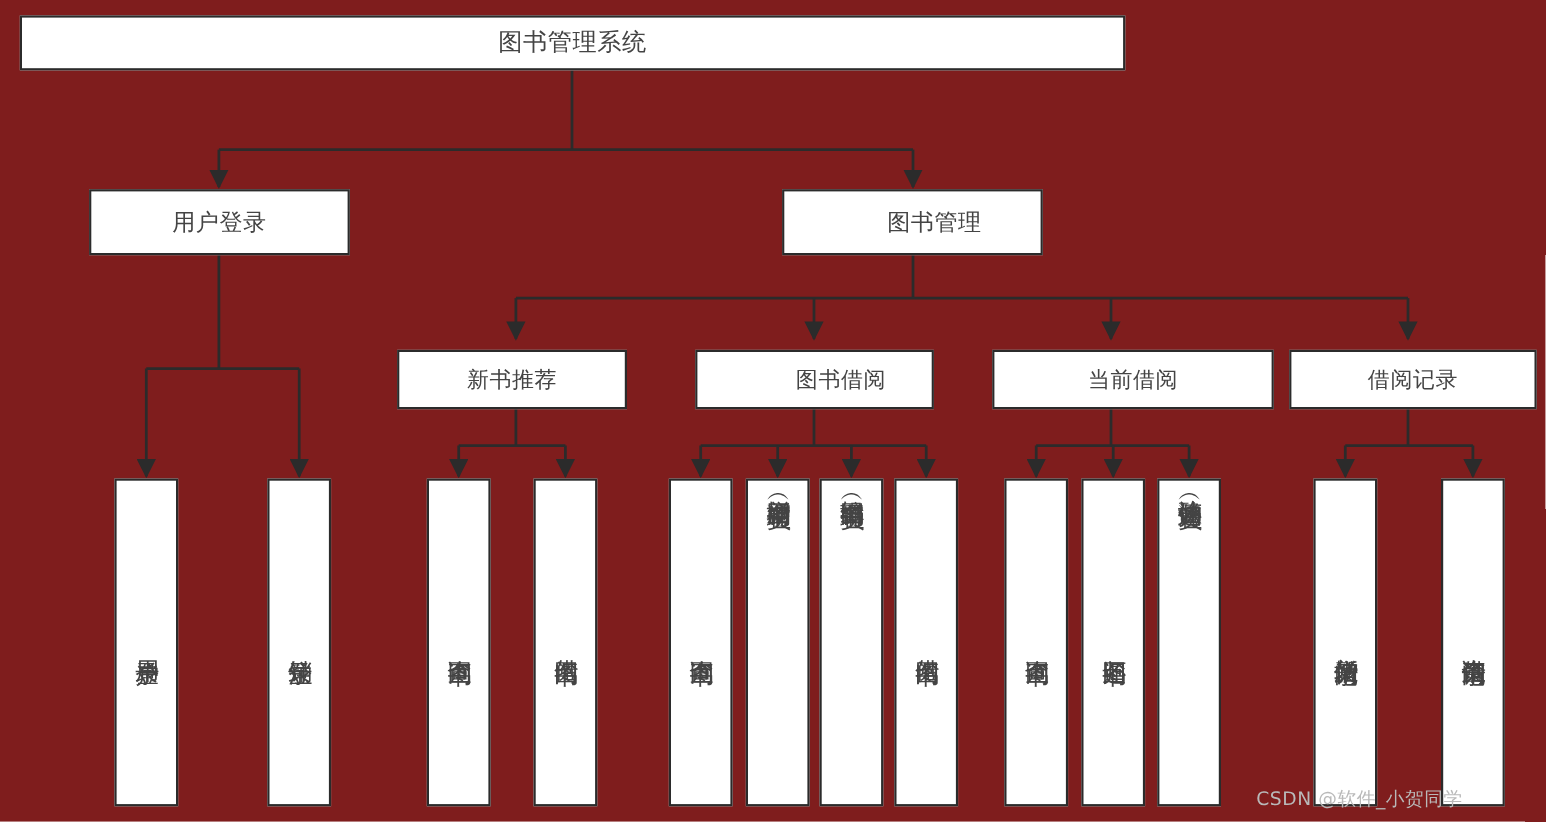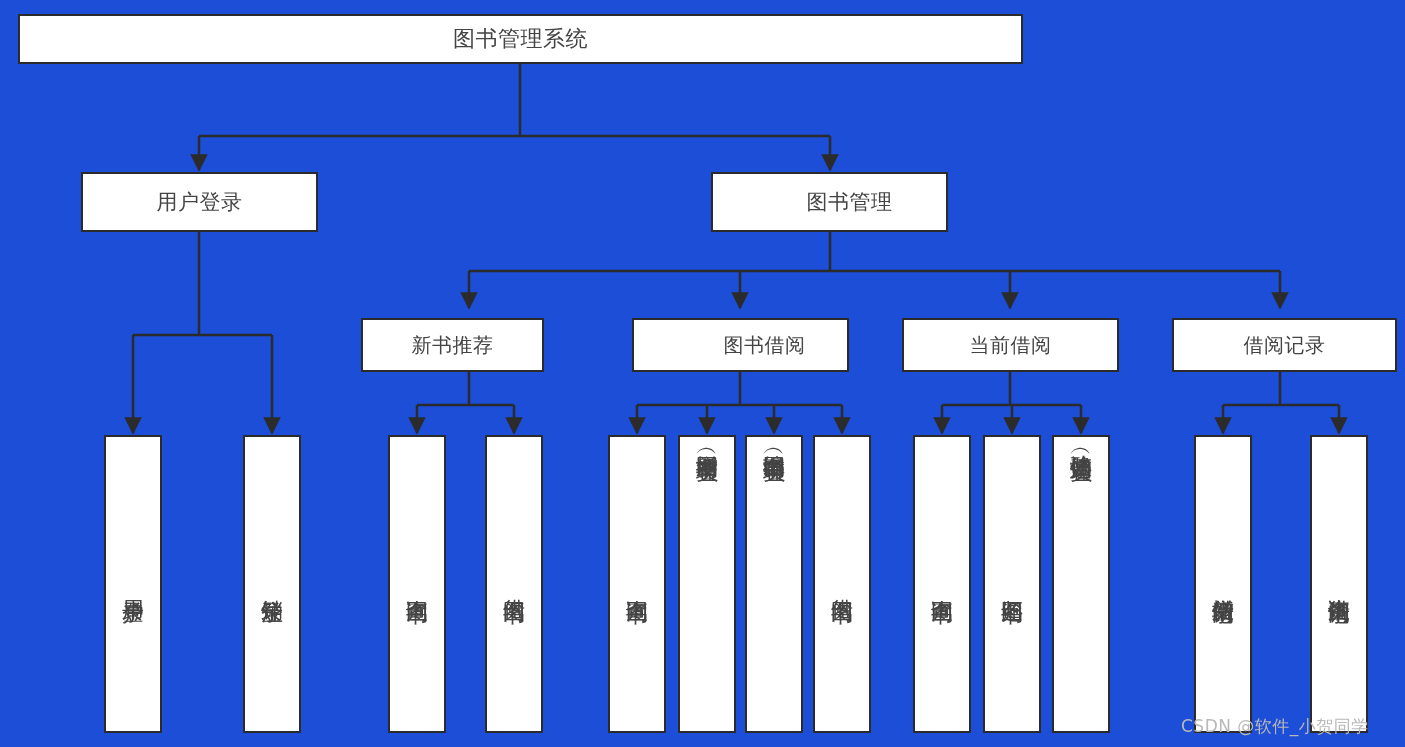--- a/index.html
+++ b/index.html
@@ -7,21 +7,21 @@
     padding: 0;
     background: #ffffff;
   }
   body {
     font-family: "DejaVu Sans", "Liberation Sans", sans-serif;
   }
   #canvas {
     position: relative;
     width: 1405px;
     height: 747px;
-    background: #1d4ed8;
+    background: #7f1d1d;
     overflow: hidden;
   }
   svg#edges {
     position: absolute;
     left: 0;
     top: 0;
     width: 1405px;
     height: 747px;
     pointer-events: none;
   }
@@ -127,27 +127,27 @@
     <span class="lbl">图书管理系统</span>
   </div>
 
   <div class="node lvl1" style="left:81px; top:172px; width:237px; height:60px;">
     <span class="lbl">用户登录</span>
   </div>
   <div class="node lvl1" style="left:711px; top:172px; width:237px; height:60px;padding-left:40px;">
     <span class="lbl">图书管理</span>
   </div>
 
-  <div class="node lvl2" style="left:361px; top:318px; width:183px; height:54px;">
+  <div class="node lvl2" style="left:361px; top:318px; width:209px; height:54px;">
     <span class="lbl">新书推荐</span>
   </div>
   <div class="node lvl2" style="left:632px; top:318px; width:217px; height:54px;padding-left:48px;">
     <span class="lbl">图书借阅</span>
   </div>
-  <div class="node lvl2" style="left:902px; top:318px; width:217px; height:54px;align-items:center;">
+  <div class="node lvl2" style="left:902px; top:318px; width:256px; height:54px;align-items:center;">
     <span class="lbl">当前借阅</span>
   </div>
   <div class="node lvl2" style="left:1172px; top:318px; width:225px; height:54px;">
     <span class="lbl">借阅记录</span>
   </div>
 
   <div class="node leaf center-v" style="left:104px; top:435px; width:58px; height:298px;">
     <span class="lbl">用户登录</span>
   </div>
   <div class="node leaf center-v" style="left:243px; top:435px; width:58px; height:298px;">
@@ -184,15 +184,15 @@
     <span class="lbl">确认归还（管理员）</span>
   </div>
 
   <div class="node leaf center-v" style="left:1194px; top:435px; width:58px; height:298px;">
     <span class="lbl">新增借阅记录</span>
   </div>
   <div class="node leaf center-v" style="left:1310px; top:435px; width:58px; height:298px;">
     <span class="lbl">查询借阅记录</span>
   </div>
 
-  <div class="watermark" style="left:1181px; top:715px;">CSDN @软件_小贺同学</div>
+  <div class="watermark" style="left:1142px; top:715px;">CSDN @软件_小贺同学</div>
 
 </div>
 
 </body></html>

